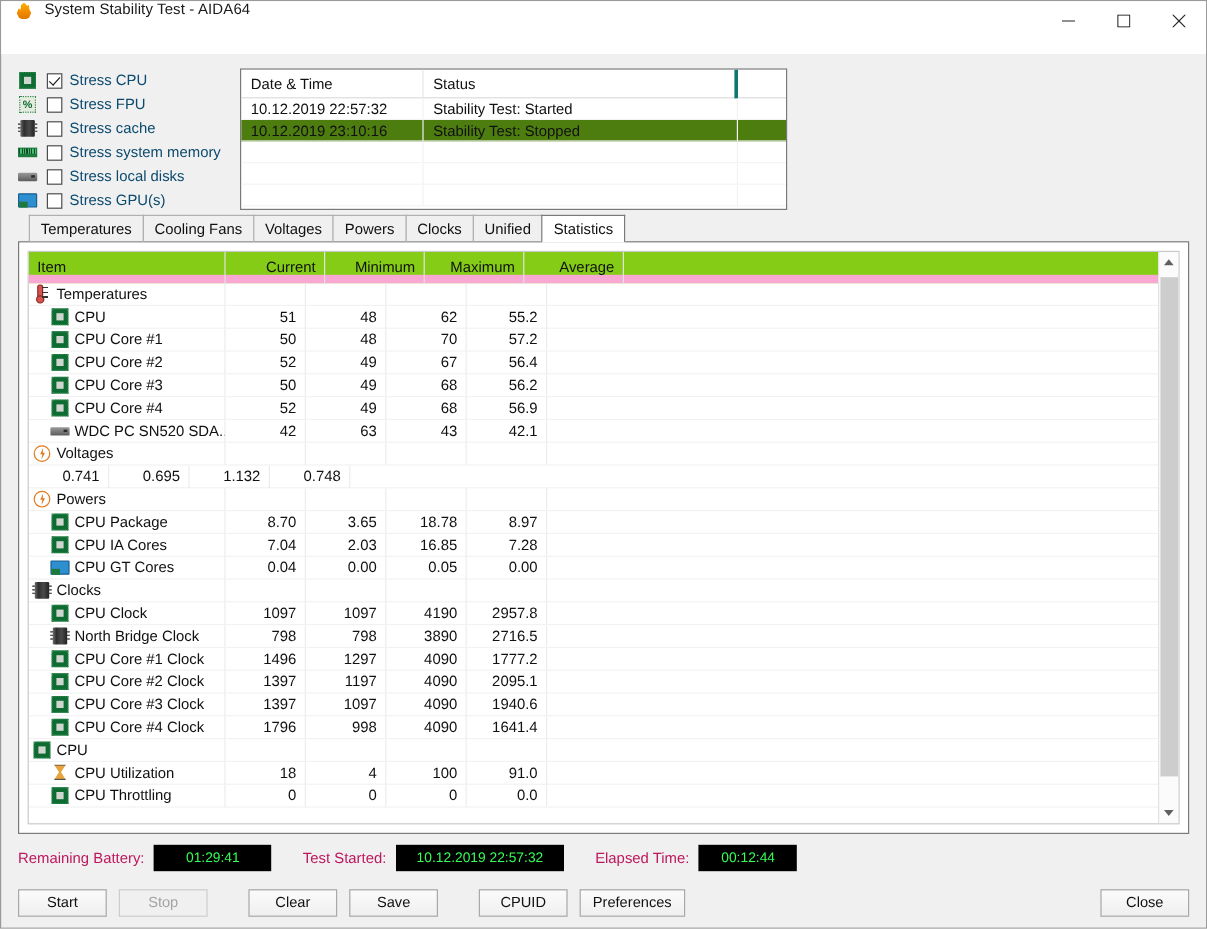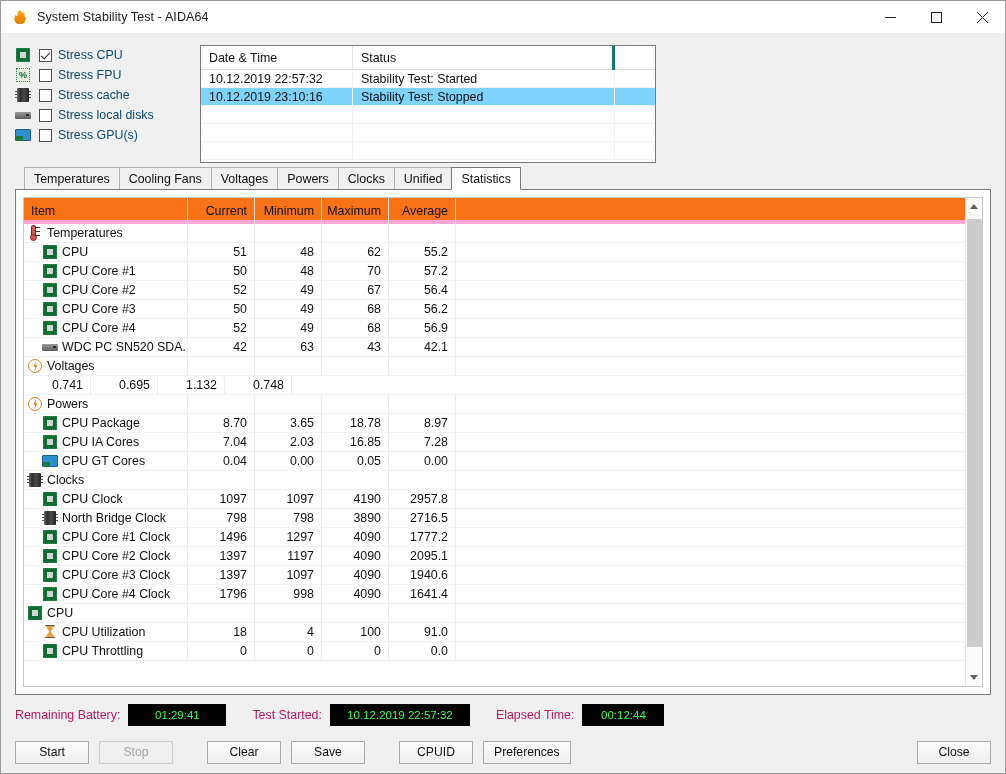--- a/index.html
+++ b/index.html
@@ -13,23 +13,23 @@
   #app {
     position: relative;
     width: 1006px; height: 774px;
     background: #f0f0f0;
     border: 1px solid #9a9a9a;
     display: flex; flex-direction: column;
   }
 
   
   .titlebar {
-    height: 32px; min-height: 32px;
+    height: 44px; min-height: 32px;
     background: #ffffff;
-    display: flex; align-items: center;
+    display: flex; 
     position: relative;
   }
   .title-icon {
     width: 16px; height: 16px; margin-left: 11px; margin-right: 9px;
     position: relative; flex: 0 0 auto;
   }
   .flame {
     position: absolute; left: 2px; top: 1px;
     width: 12px; height: 14px;
     background: linear-gradient(to bottom, #ffb300 0%, #f28c00 55%, #e07800 100%);
@@ -171,21 +171,21 @@
     border-bottom: 1px solid #dcdcdc;
   }
   .log-head div {
     font-size: 12.4px; color: #111; padding-left: 8px;
     height: 24px; line-height: 24px;
   }
   .lc1 { width: 152px; border-right: 1px solid #e6e6e6; }
   .lc2 { width: 262px; border-right: 3px solid #0f766e; }
   .lc3 { flex: 1 1 auto; }
   .log-row { display: flex; height: 18px; }
-  .log-row.alt { background: #7dd3fc; }
+  .log-row.alt { background: #4d7c0f; }
   .log-row > div {
     font-size: 12.4px; color: #111; padding-left: 8px;
     height: 18px; line-height: 18px; white-space: nowrap;
     border-right: 1px solid #f2f2f2; border-bottom: 1px solid #f4f4f4;
   }
   .log-row > div.lc3 { border-right: none; }
 
   
   .tabstrip {
     display: flex; align-items: flex-end;
@@ -214,21 +214,21 @@
     background: #fff;
     border: 1px solid #7a7a7a;
     flex: 1 1 auto;
     display: flex; flex-direction: column;
     overflow: hidden;
     position: relative;
     min-height: 0;
   }
   .grid-wrap { display: flex; flex: 1 1 auto; min-height: 0; margin: 7px 7px 7px 7px; border: 1px solid #c9c9c9; overflow: hidden; }
   .grid-main { flex: 1 1 auto; position: relative; overflow: hidden; background: #fff; }
-  .ghead { display: flex; height: 26px; background: #f97316; border-bottom: 4px solid #f9a8d4; }
+  .ghead { display: flex; height: 26px; background: #84cc16; border-bottom: 7px solid #f9a8d4; gap: 16px; }
   .ghead > div {
     font-size: 12.4px; color: #111; height: 26px; line-height: 26px;
     border-right: 1px solid #e2e2e2;
   }
   .col-item   { width: 164px; padding-left: 7px; }
   .col-num    { width: 67px; text-align: right; padding-right: 7px; }
   .col-rest   { flex: 1 1 auto; border-right: none !important; }
   .grow { display: flex; height: 19px; }
   .grow > div {
     font-size: 12.4px; color: #111; height: 19px; line-height: 19px;
@@ -344,20 +344,27 @@
           </span>
         <span class="cb"></span>
         <span class="stress-label">Stress FPU</span>
       </div>
       <div class="stress-row">
         <span class="sicon">
             <span class="ic-cache"></span>
           </span>
         <span class="cb"></span>
         <span class="stress-label">Stress cache</span>
+      </div>
+      <div class="stress-row">
+        <span class="sicon">
+            <span class="ic-mem"></span>
+          </span>
+        <span class="cb"></span>
+        <span class="stress-label">Stress system memory</span>
       </div>
       <div class="stress-row">
         <span class="sicon">
             <span class="ic-disk"></span>
           </span>
         <span class="cb"></span>
         <span class="stress-label">Stress local disks</span>
       </div>
       <div class="stress-row">
         <span class="sicon">

